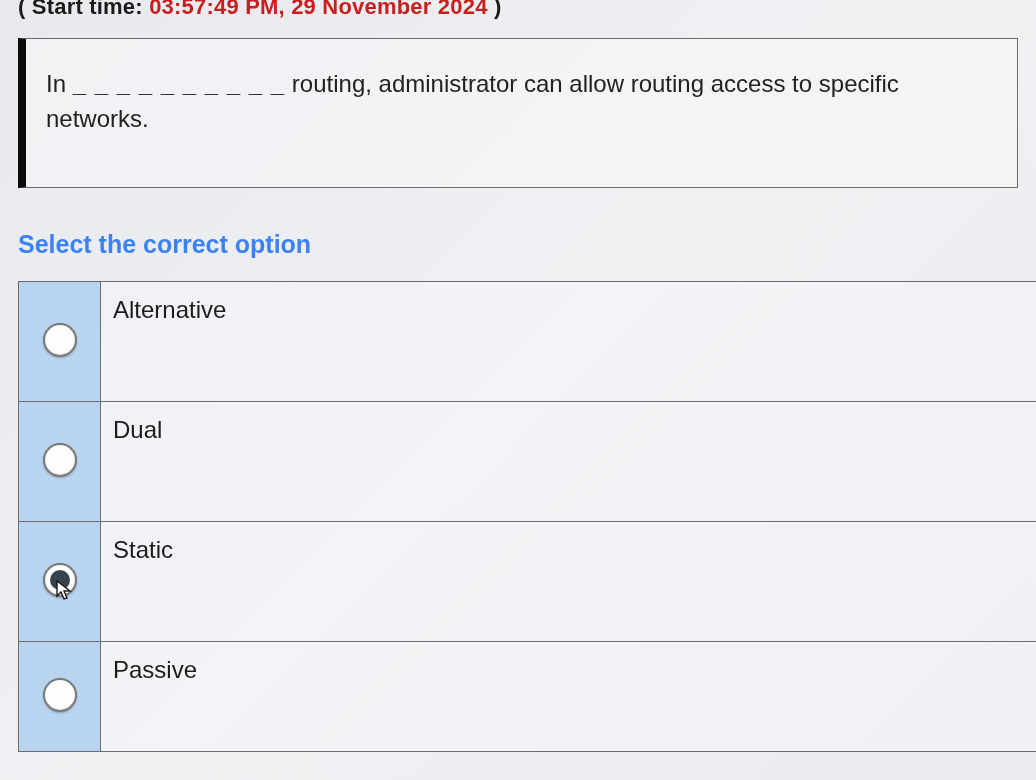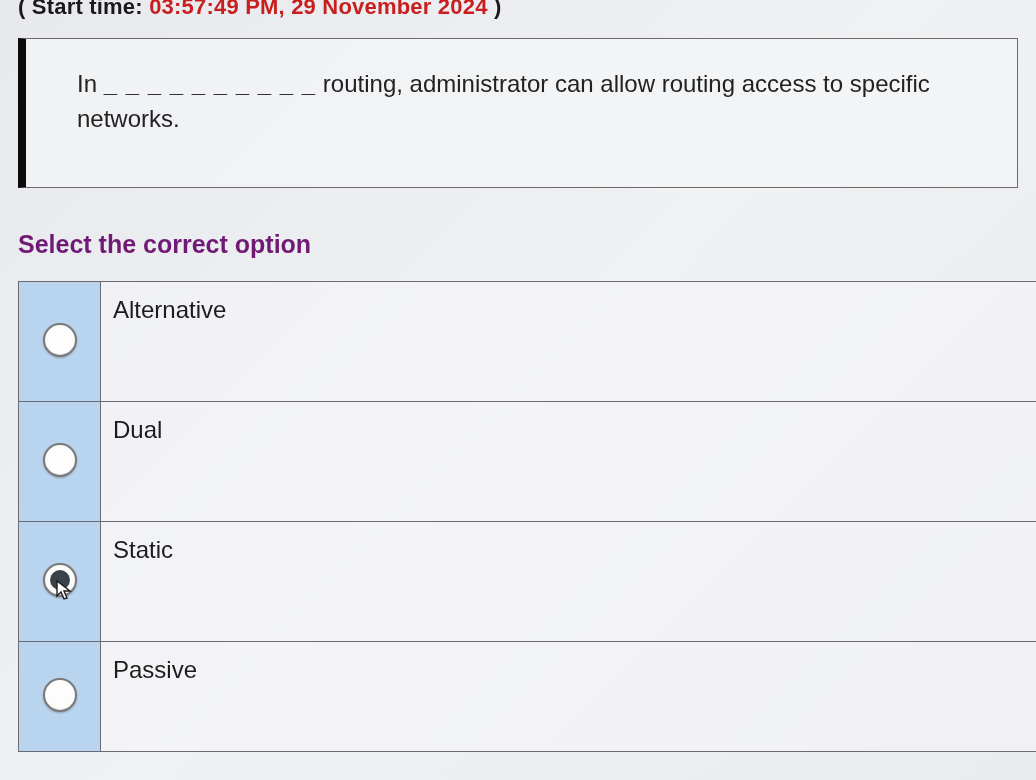--- a/index.html
+++ b/index.html
@@ -31,30 +31,29 @@
       border: 1px solid #6b6b6b;
       border-left: 8px solid #0b0b0b;
       background: rgba(245,246,248,0.6);
       height: 150px;
       padding: 28px 20px;
     }
     .question-text {
       font-size: 24px;
       color: #222;
       line-height: 1.45;
-      margin-left: 31px;
     }
     .blank {
       letter-spacing: 1px;
       font-weight: bold;
     }
     .instruction {
       font-size: 25px;
       font-weight: bold;
-      color: #701a75;
+      color: #3b82f6;
       margin: 42px 0 22px 18px;
     }
     .options-table {
       width: 100%;
       border-collapse: collapse;
       margin-left: 18px;
     }
     .options-table tr {
       border: 1px solid #6b6b70;
       height: 120px;

